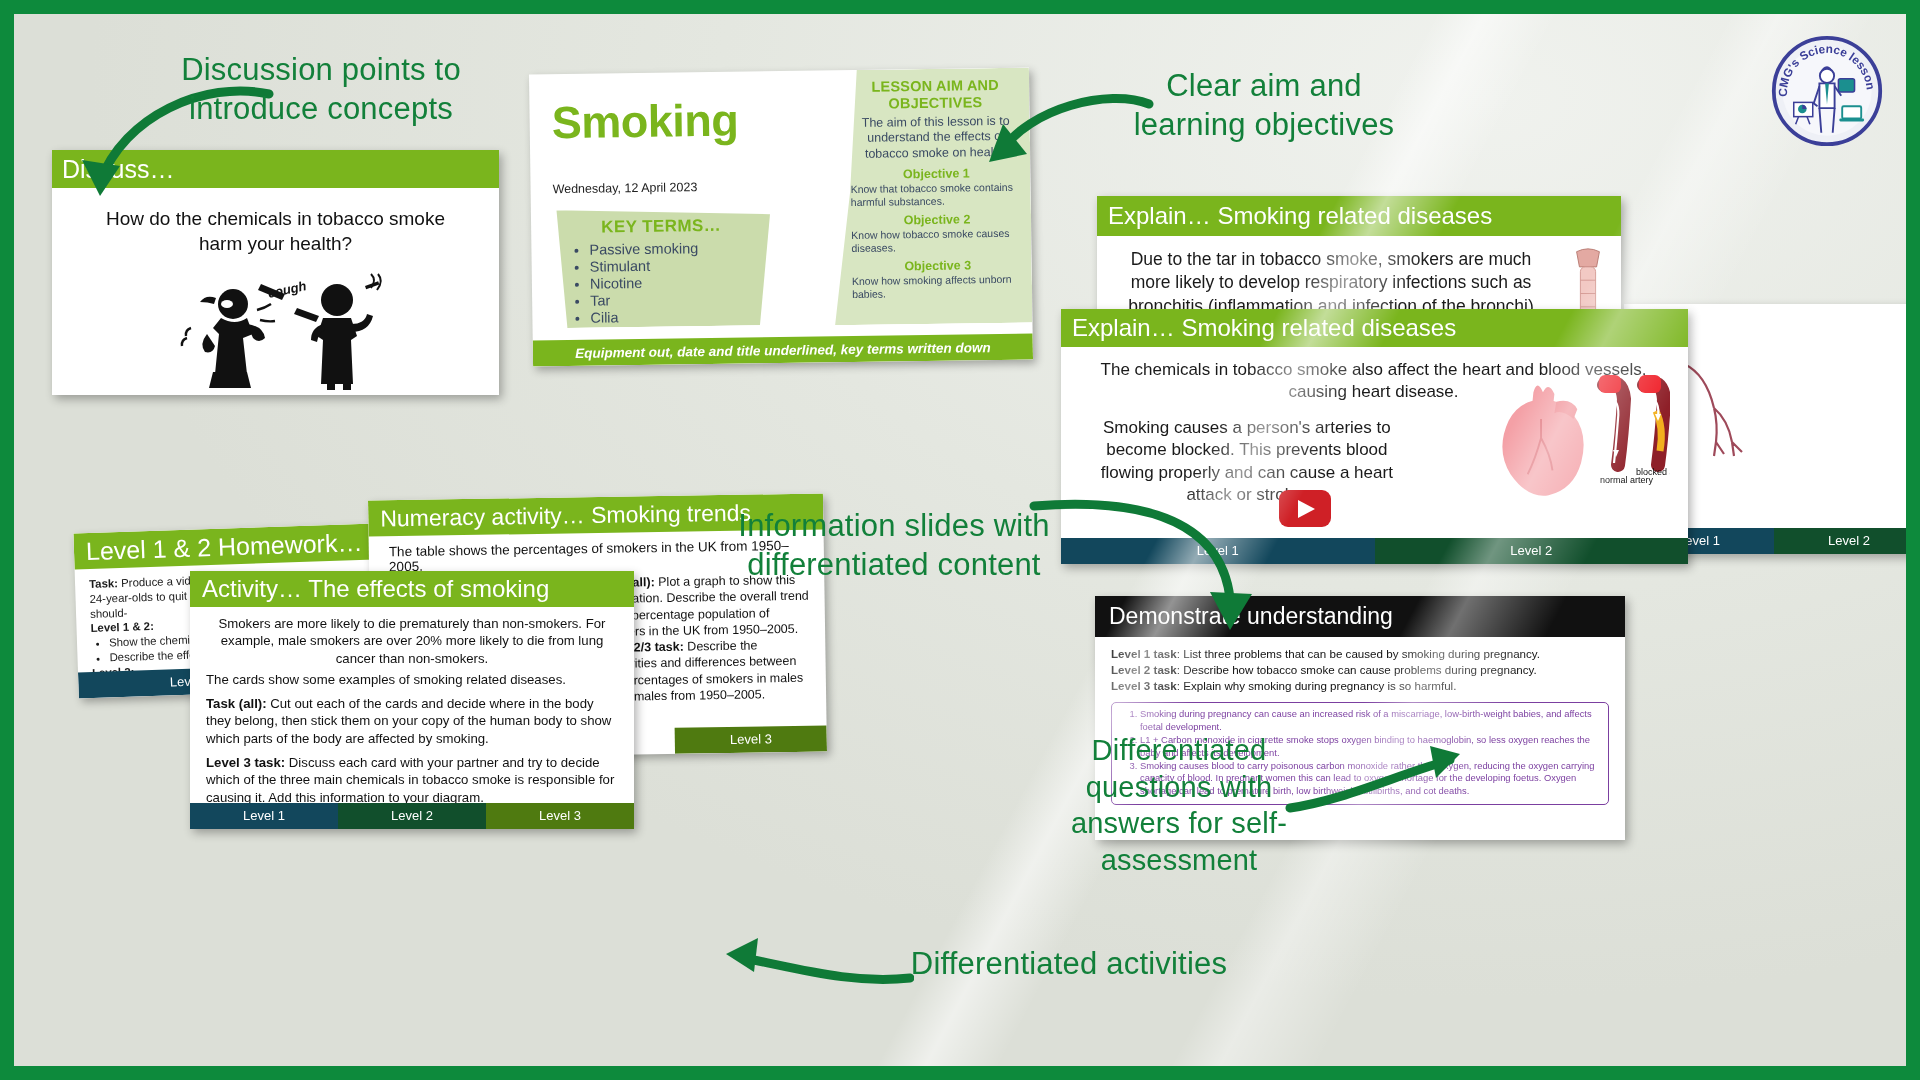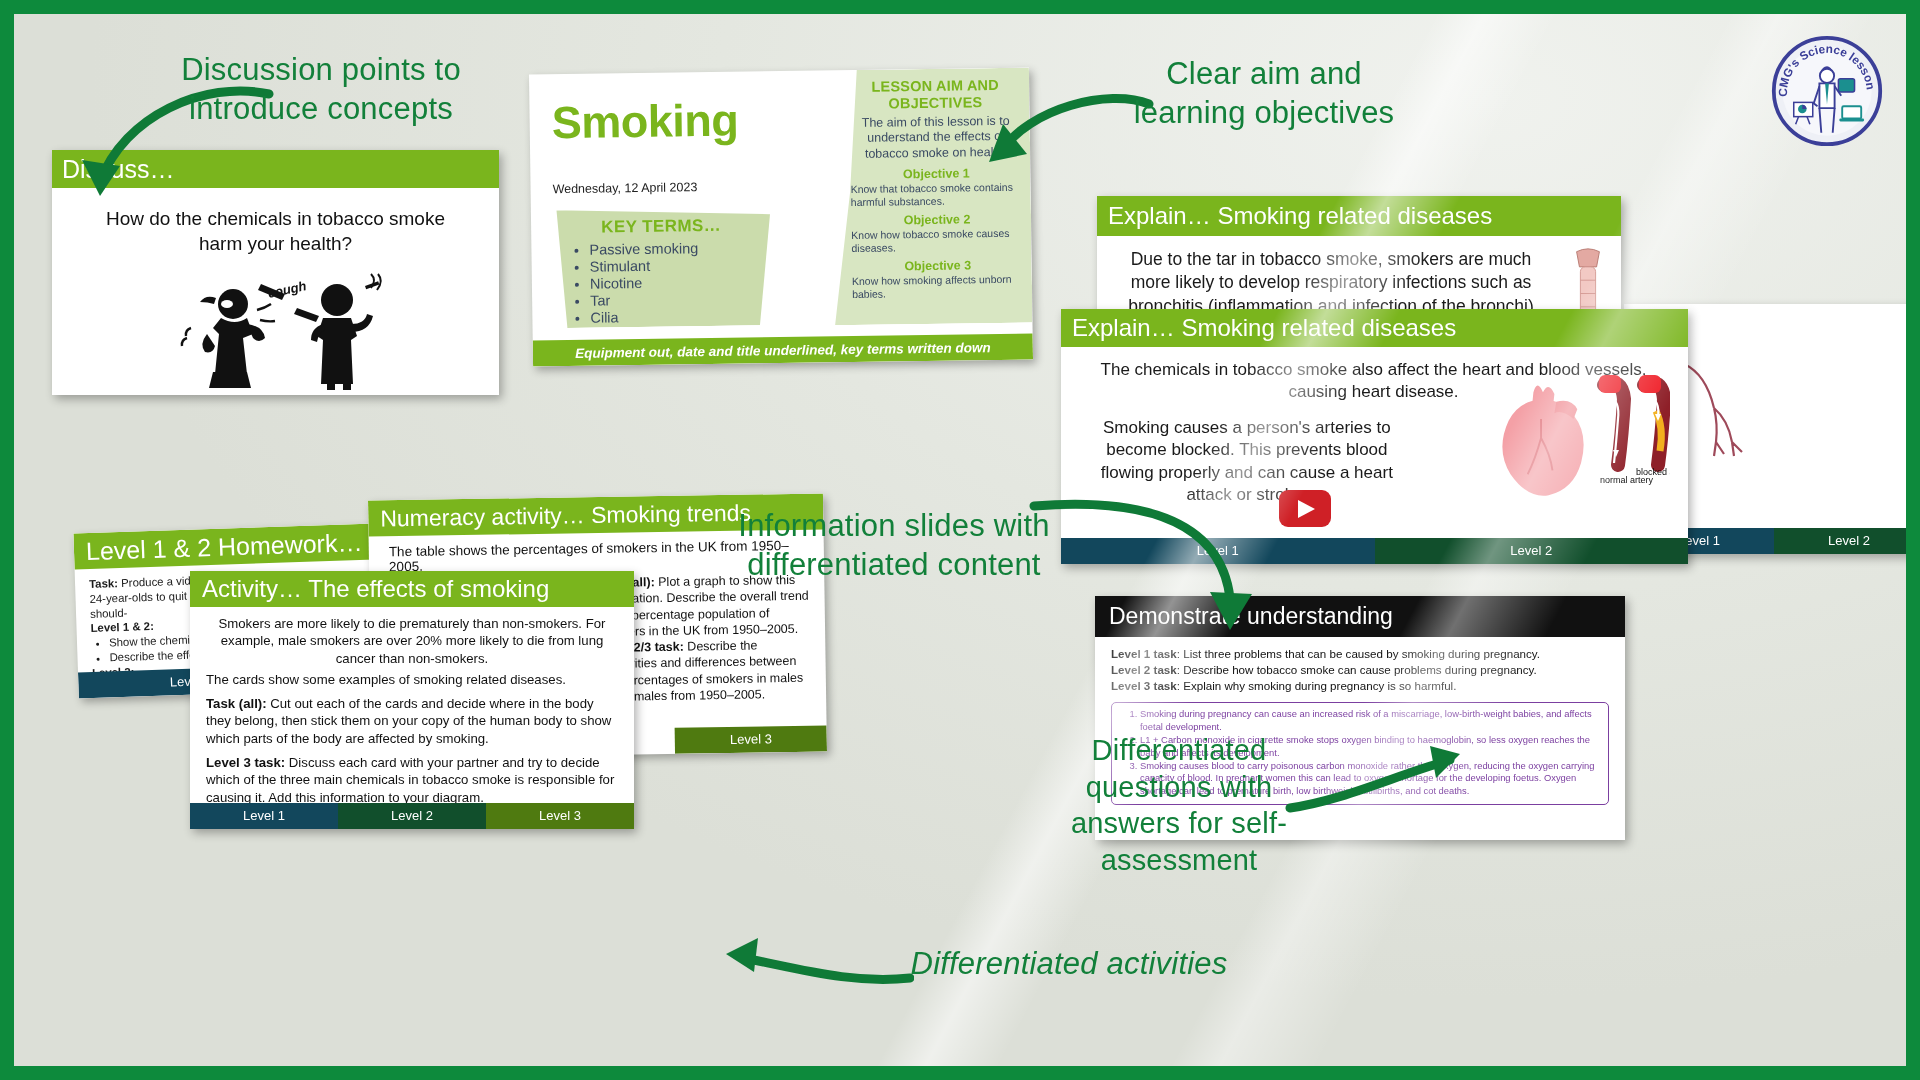--- a/index.html
+++ b/index.html
@@ -214,29 +214,29 @@
   .arrowsvg { position:absolute; z-index:58; pointer-events:none; }
 </style>
 </head>
 <body>
 
 <div id="stage">
 <div id="canvas">
 
   <div class="annot" style="left:112px; top:36px; width:390px;">Discussion points to
 introduce concepts</div>
-  <div class="annot" style="left:1055px; top:40px; width:390px;">Clear aim and
+  <div class="annot" style="left:1055px; top:52px; width:390px;">Clear aim and
 learning objectives</div>
   <div class="annot" style="left:670px; top:492px; width:420px;">Information slides with
 differentiated content</div>
   <div class="annot small" style="left:1025px; top:718px; width:280px;">Differentiated
 questions with
 answers for self-
 assessment</div>
-  <div class="annot" style="left:840px; top:930px; width:430px;font-style:italic;">Differentiated activities</div>
+  <div class="annot" style="left:840px; top:930px; width:430px;">Differentiated activities</div>
 
   <svg class="arrowsvg" style="left:50px; top:72px;" width="230" height="130" viewBox="0 0 230 130">
     <path d="M205,8 C140,-6 60,30 36,96" stroke="#0f7a37" stroke-width="9" fill="none" stroke-linecap="round"></path>
     <path d="M36,110 L18,74 L56,80 Z" fill="#0f7a37"></path>
   </svg>
 
   <svg class="arrowsvg" style="left:955px; top:78px;" width="200" height="110" viewBox="0 0 200 110">
     <path d="M180,12 C140,-4 60,16 32,60" stroke="#0f7a37" stroke-width="9" fill="none" stroke-linecap="round"></path>
     <path d="M20,70 L34,32 L58,62 Z" fill="#0f7a37"></path>
   </svg>

